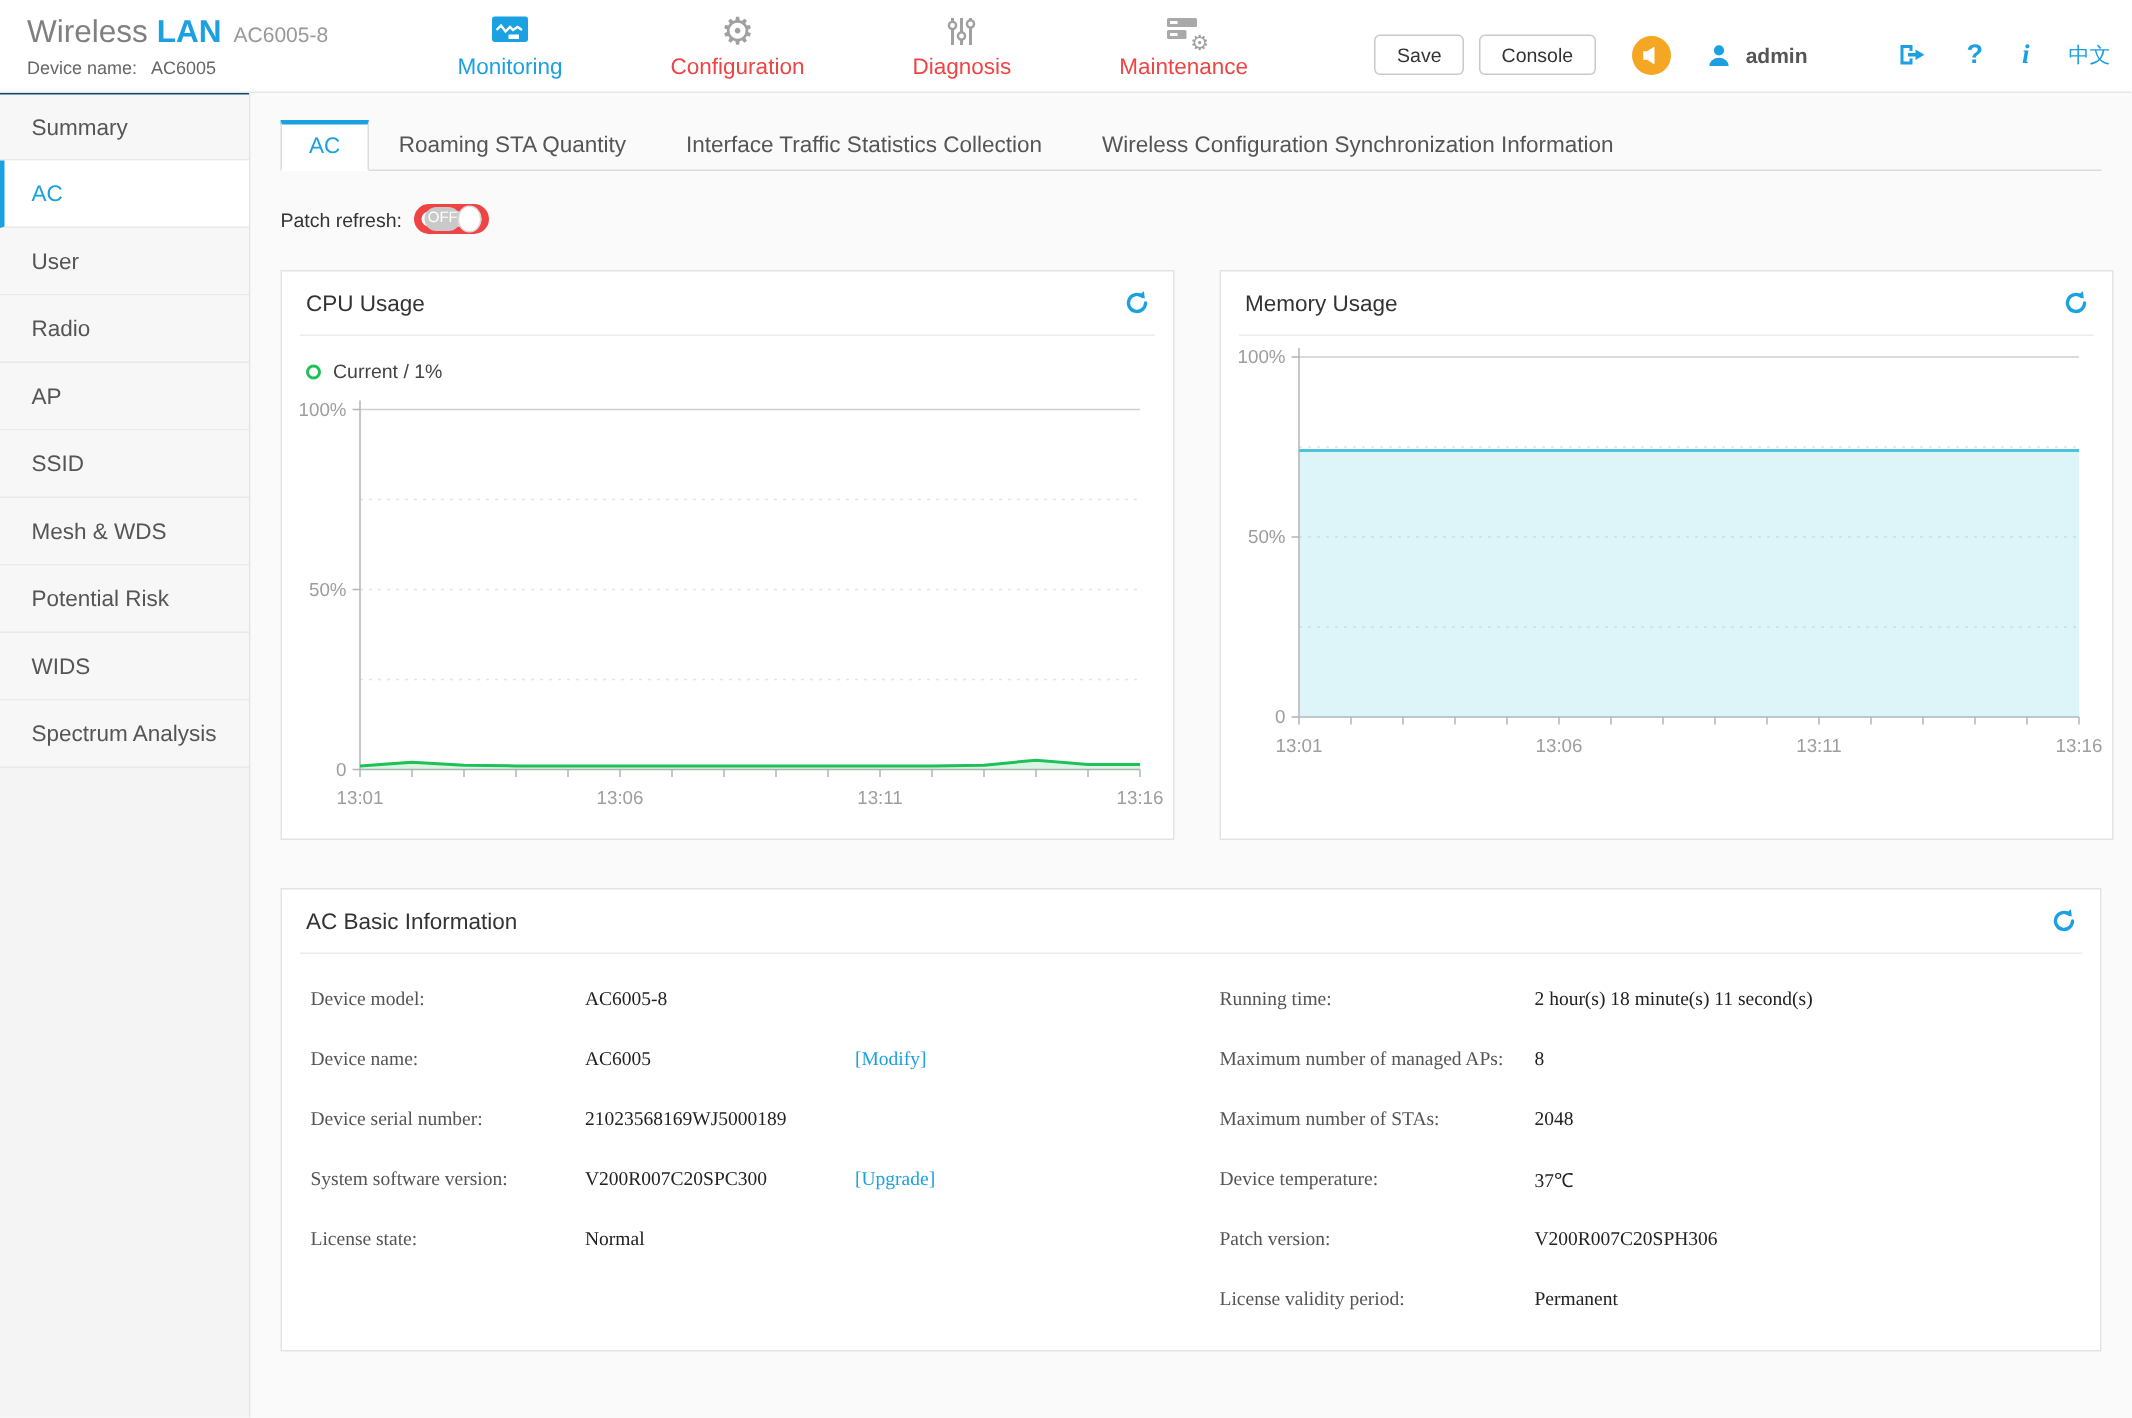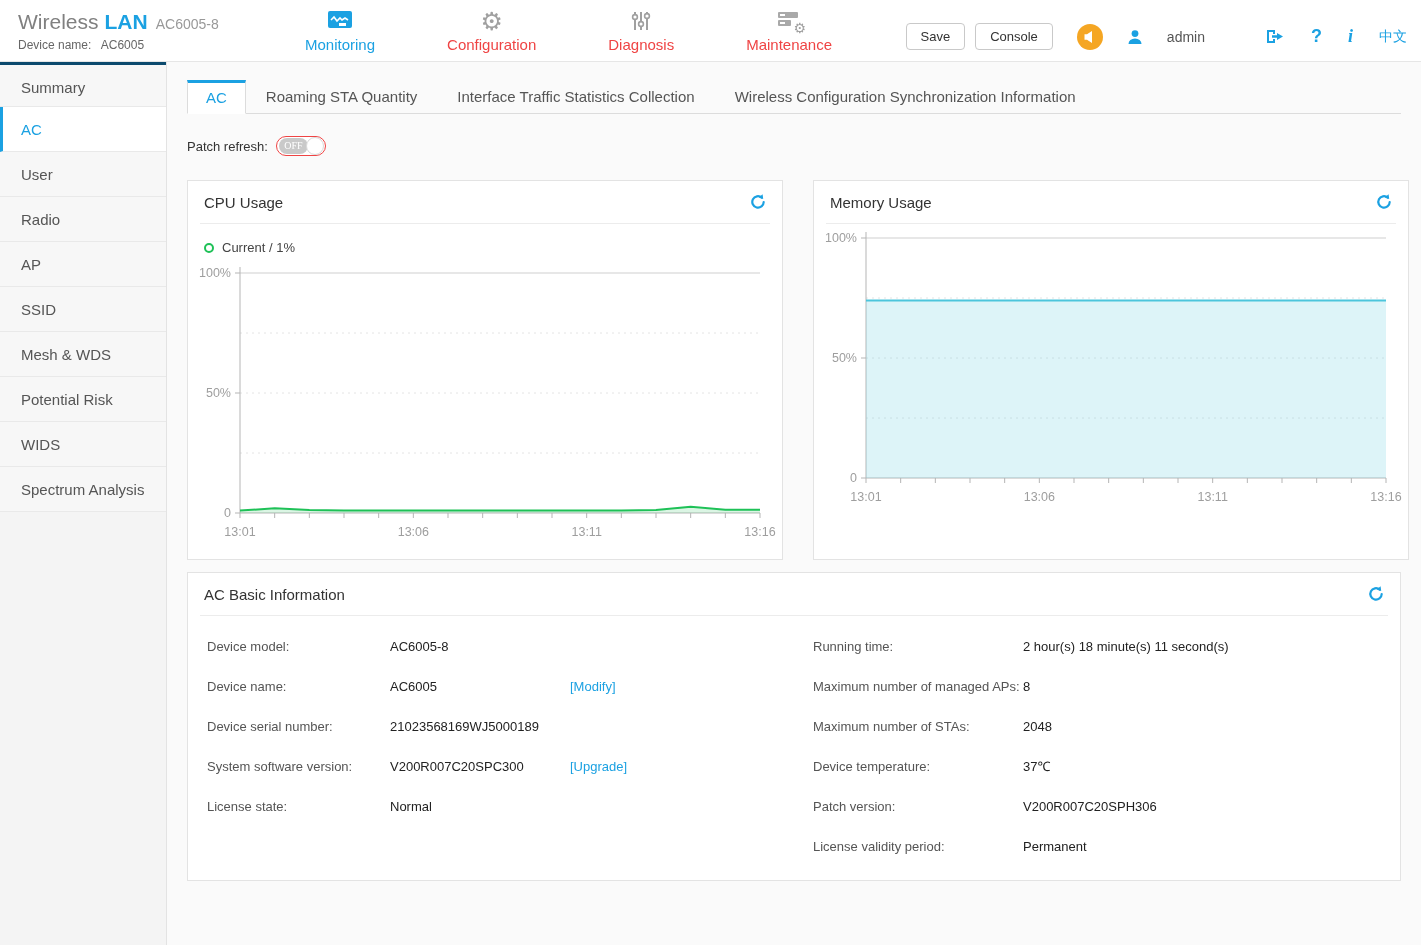--- a/index.html
+++ b/index.html
@@ -27,73 +27,73 @@
   .maint-gear { position:absolute; right:-4px; bottom:-3px; font-size:14px; color:#a0a0a0; }
 
   .topbar-right { position:absolute; right:14px; top:0; height:73px;
     display:flex; align-items:center; }
   .btn { background:#fff; border:1px solid #c9c9c9; border-radius:4px;
     font-size:13px; color:#333; padding:5px 14px; cursor:pointer; margin-left:10px;
     font-family:"Liberation Sans", sans-serif; }
   .announce { width:26px; height:26px; border-radius:50%; background:#f5a623;
     display:flex; align-items:center; justify-content:center; margin-left:24px; cursor:pointer; }
   .userbox { display:flex; align-items:center; margin-left:24px; cursor:pointer; }
-  .userbox .uname { font-size:14px; color:#555; margin-left:24px; }
+  .userbox .uname { font-size:14px; color:#555; margin-left:10px;font-weight:bold; }
   .util { margin-left:26px; cursor:pointer; display:flex; align-items:center; }
   .help-glyph { color:#1ba1e2; font-size:18px; font-weight:bold; }
   .info-glyph { color:#1ba1e2; font-size:18px; font-weight:bold; font-style:italic;
     font-family:"Liberation Serif", serif; }
   .lang-glyph { color:#1ba1e2; font-size:14px; }
 
   
   .sidebar { position:absolute; left:0; top:62px; width:167px; height:883px;
     background:#f4f4f4; border-right:1px solid #e3e3e3; }
   .side-item { height:45px; line-height:45px; padding-left:21px; font-size:15px;
     color:#555; border-bottom:1px solid #e9e9e9; cursor:pointer; background:#f7f7f7; }
-  .side-item:first-child { border-top:3px solid #0c4a6e; }
+  .side-item:first-child { border-top:1px solid #0c4a6e; }
   .side-item.active { background:#fff; color:#1ba1e2; border-left:3px solid #1ba1e2;
     padding-left:18px; }
 
   
   .content { position:absolute; left:167px; top:62px; width:1254px; height:883px;
     background:#fafafa; padding:0 20px; }
 
   .tabbar { display:flex; align-items:flex-end; margin-top:18px;
     border-bottom:1px solid #dcdcdc; height:34px; }
   .tab { font-size:15px; color:#555; padding:0 20px; height:33px; line-height:33px;
     cursor:pointer; }
   .tab.active { background:#fff; color:#1ba1e2; border:1px solid #dcdcdc;
     border-top:3px solid #1ba1e2; border-bottom:1px solid #fff; margin-bottom:-1px;
     height:34px; line-height:30px; padding:0 18px; }
 
   .autorefresh { display:flex; align-items:center; margin-top:22px; }
   .autorefresh .ar-label { font-size:13px; color:#333; }
-  .toggle { width:50px; height:20px; border:1px solid #ef4444; border-radius:10px;
-    background:#fff; margin-left:8px; display:flex; align-items:center; cursor:pointer;font-family:Liberation Serif, serif; }
+  .toggle { width:50px; height:20px; border:5px solid #ef4444; border-radius:10px;
+    background:#fff; margin-left:8px; display:flex; align-items:center; cursor:pointer; }
   .toggle .off-cap { width:29px; height:16px; margin-left:2px; background:#c9c9c9;
     border-radius:8px; color:#fff; font-size:10px; text-align:center; line-height:16px; }
   .toggle .knob { width:18px; height:18px; border-radius:50%; background:#fff;
     border:1px solid #d9d9d9; margin-left:-2px; }
 
   .cards-row { display:flex; gap:30px; margin-top:24px; }
   .card { background:#fff; border:1px solid #e3e3e3; flex:1; }
   .card-head { height:42px; display:flex; align-items:center; justify-content:space-between;
     padding:0 16px; }
   .card-title { font-size:15px; color:#333; }
   .refresh-btn { cursor:pointer; display:flex; align-items:center; }
   .card-divider { border-bottom:1px solid #ececec; margin:0 12px; }
   .legend { display:flex; align-items:center; padding:16px 16px 4px; }
   .legend-dot { width:10px; height:10px; border-radius:50%; border:2px solid #1ec157;
     background:#fff; }
   .legend-text { font-size:13px; color:#444; margin-left:8px; }
   .chart { height:300px; margin:0 6px; }
 
-  .info-card { background:#fff; border:1px solid #e3e3e3; margin-top:12px; }
+  .info-card { background:#fff; border:1px solid #e3e3e3; margin-top:32px; }
   .info-body { display:flex; padding:10px 0 14px; }
-  .info-col { width:50%; padding-left:19px; }
+  .info-col { width:50%; padding-left:19px;font-family:Liberation Serif, serif; }
   .info-row { display:flex; height:40px; align-items:center; }
   .info-label { font-size:13px; color:#555; }
   .col-left  .info-label { width:183px; }
   .col-right .info-label { width:210px; }
   .info-value { font-size:13px; color:#222; width:180px; }
   .col-right .info-value { width:auto; }
   .info-link { font-size:13px; color:#1ba1e2; cursor:pointer; }
 </style>
 </head>
 <body>

